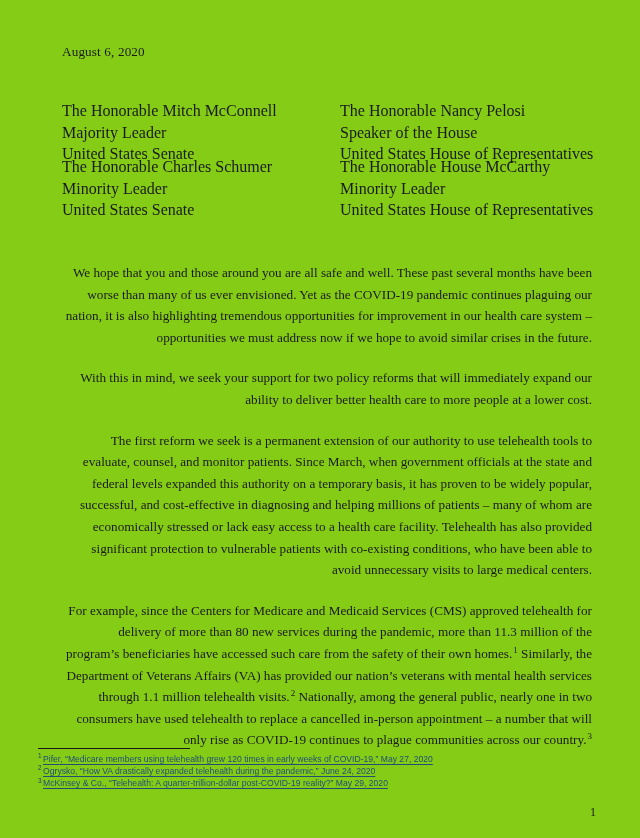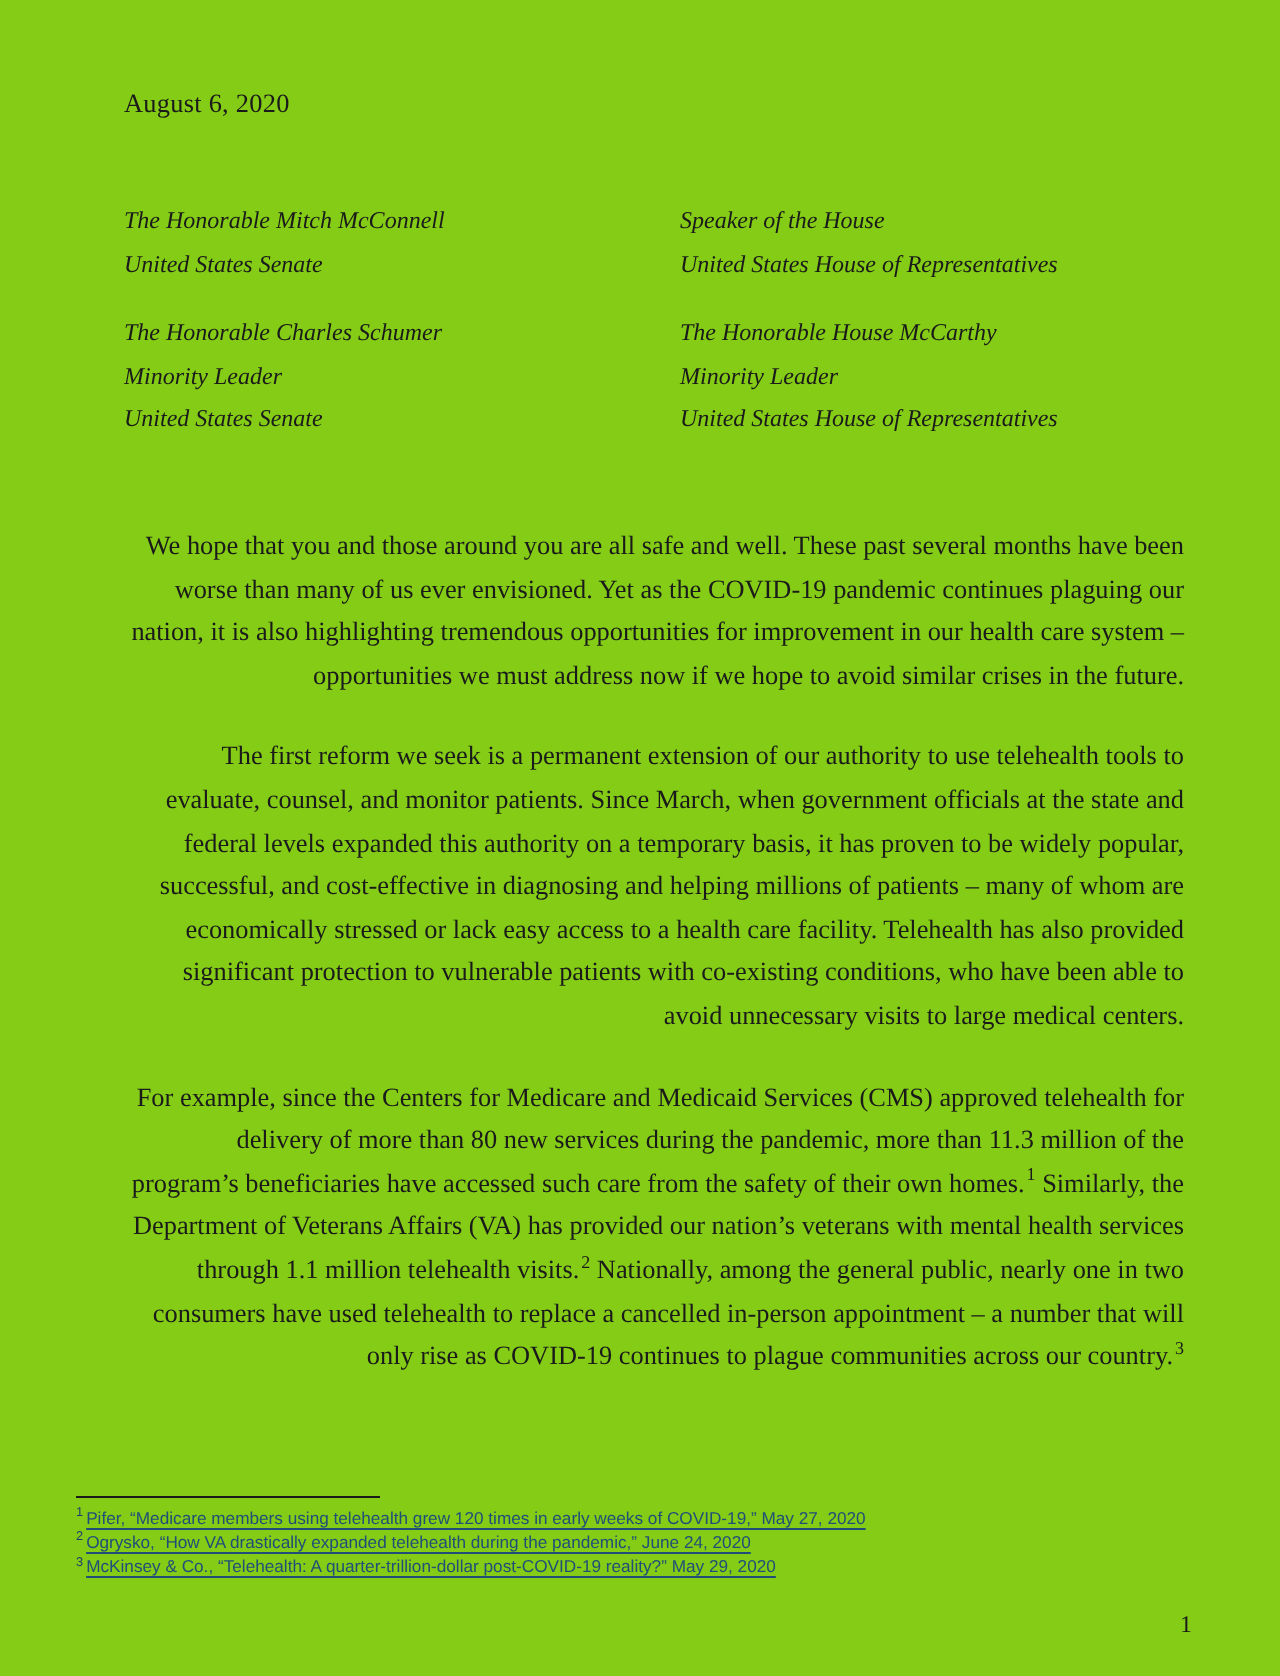--- a/index.html
+++ b/index.html
@@ -23,23 +23,22 @@
     position: absolute;
     left: 62px;
     top: 44px;
     font-size: 13.2px;
     letter-spacing: 0.01em;
   }
 
   
   .addr-block {
     position: absolute;
-    font-size: 12px;
+    font-size: 16px;
     line-height: 21.5px;
-    font-style: italic;
   }
   .addr-block.left  { left: 62px; }
   .addr-block.right { left: 340px; }
   .addr-block.row1  { top: 100px; }
   .addr-block.row2  { top: 156px; }
   .addr-line { white-space: nowrap; }
 
   
   .body-wrap {
     position: absolute;
@@ -113,43 +112,46 @@
 </style>
 </head>
 <body>
 
 <div class="page">
 
   <div class="date-line">August 6, 2020</div>
 
   <div class="addr-block left row1">
     <div class="addr-line">The Honorable Mitch McConnell</div>
+    <div class="addr-line">Majority Leader</div>
     <div class="addr-line">United States Senate</div>
   </div>
   <div class="addr-block right row1">
+    <div class="addr-line">The Honorable Nancy Pelosi</div>
     <div class="addr-line">Speaker of the House</div>
     <div class="addr-line">United States House of Representatives</div>
   </div>
 
   <div class="addr-block left row2">
     <div class="addr-line">The Honorable Charles Schumer</div>
     <div class="addr-line">Minority Leader</div>
     <div class="addr-line">United States Senate</div>
   </div>
   <div class="addr-block right row2">
     <div class="addr-line">The Honorable House McCarthy</div>
     <div class="addr-line">Minority Leader</div>
     <div class="addr-line">United States House of Representatives</div>
   </div>
 
   <div class="body-wrap">
 
 
     <p class="para">We hope that you and those around you are all safe and well. These past several months have been worse than many of us ever envisioned. Yet as the COVID-19 pandemic continues plaguing our nation, it is also highlighting tremendous opportunities for improvement in our health care system – opportunities we must address now if we hope to avoid similar crises in the future.</p>
 
+    <p class="para">With this in mind, we seek your support for two policy reforms that will immediately expand our ability to deliver better health care to more people at a lower cost.</p>
 
     <p class="para"><b>The first reform we seek is a permanent extension of our authority to use telehealth tools to evaluate, counsel, and monitor patients.</b><span> Since March, when government officials at the state and federal levels expanded this authority on a temporary basis, it has proven to be widely popular, successful, and cost-effective in diagnosing and helping millions of patients – many of whom are economically stressed or lack easy access to a health care facility. Telehealth has also provided significant protection to vulnerable patients with co-existing conditions, who have been able to avoid unnecessary visits to large medical centers.</span></p>
 
     <p class="para"><span>For example, since the Centers for Medicare and Medicaid Services (CMS) approved telehealth for delivery of more than 80 new services during the pandemic, more than 11.3 million of the program’s beneficiaries have accessed such care from the safety of their own homes.</span><sup class="fn">1</sup><span> Similarly, the Department of Veterans Affairs (VA) has provided our nation’s veterans with mental health services through 1.1 million telehealth visits.</span><sup class="fn">2</sup><span> Nationally, among the general public, nearly one in two consumers have used telehealth to replace a cancelled in-person appointment – a number that will only rise as COVID-19 continues to plague communities across our country.</span><sup class="fn">3</sup></p>
 
   </div>
 
   <div class="footnote-area">
     <div class="footnote-rule"></div>
 

